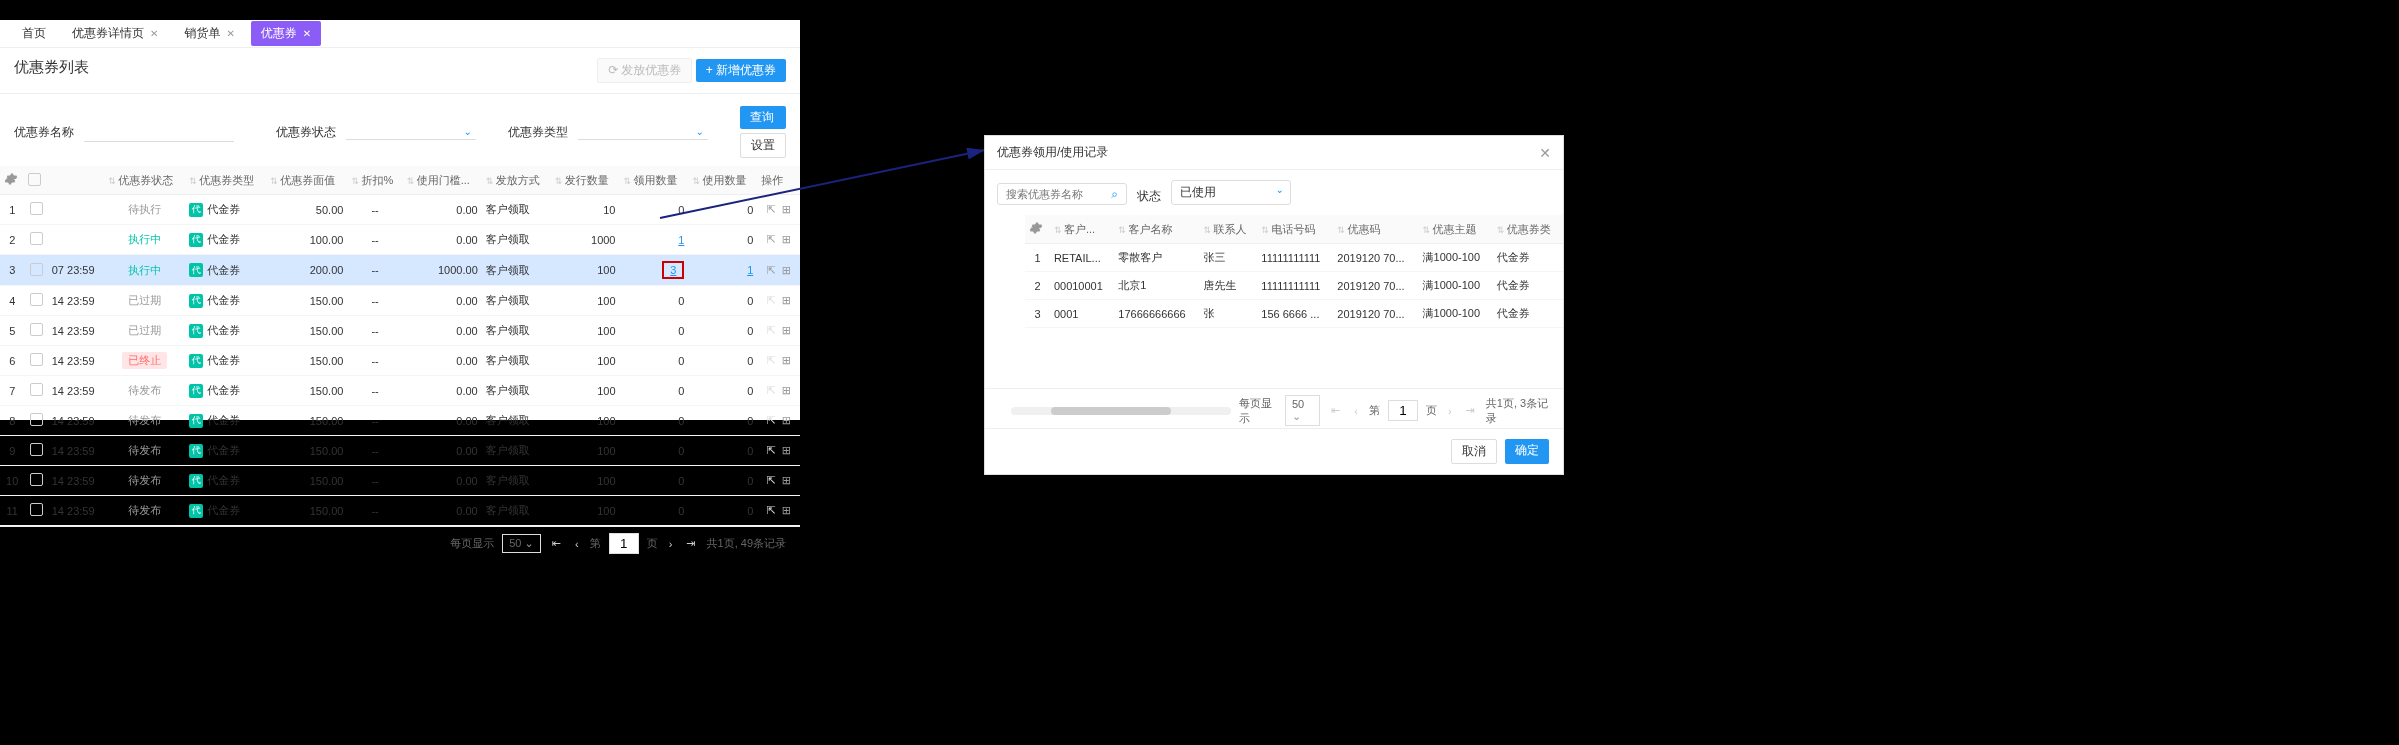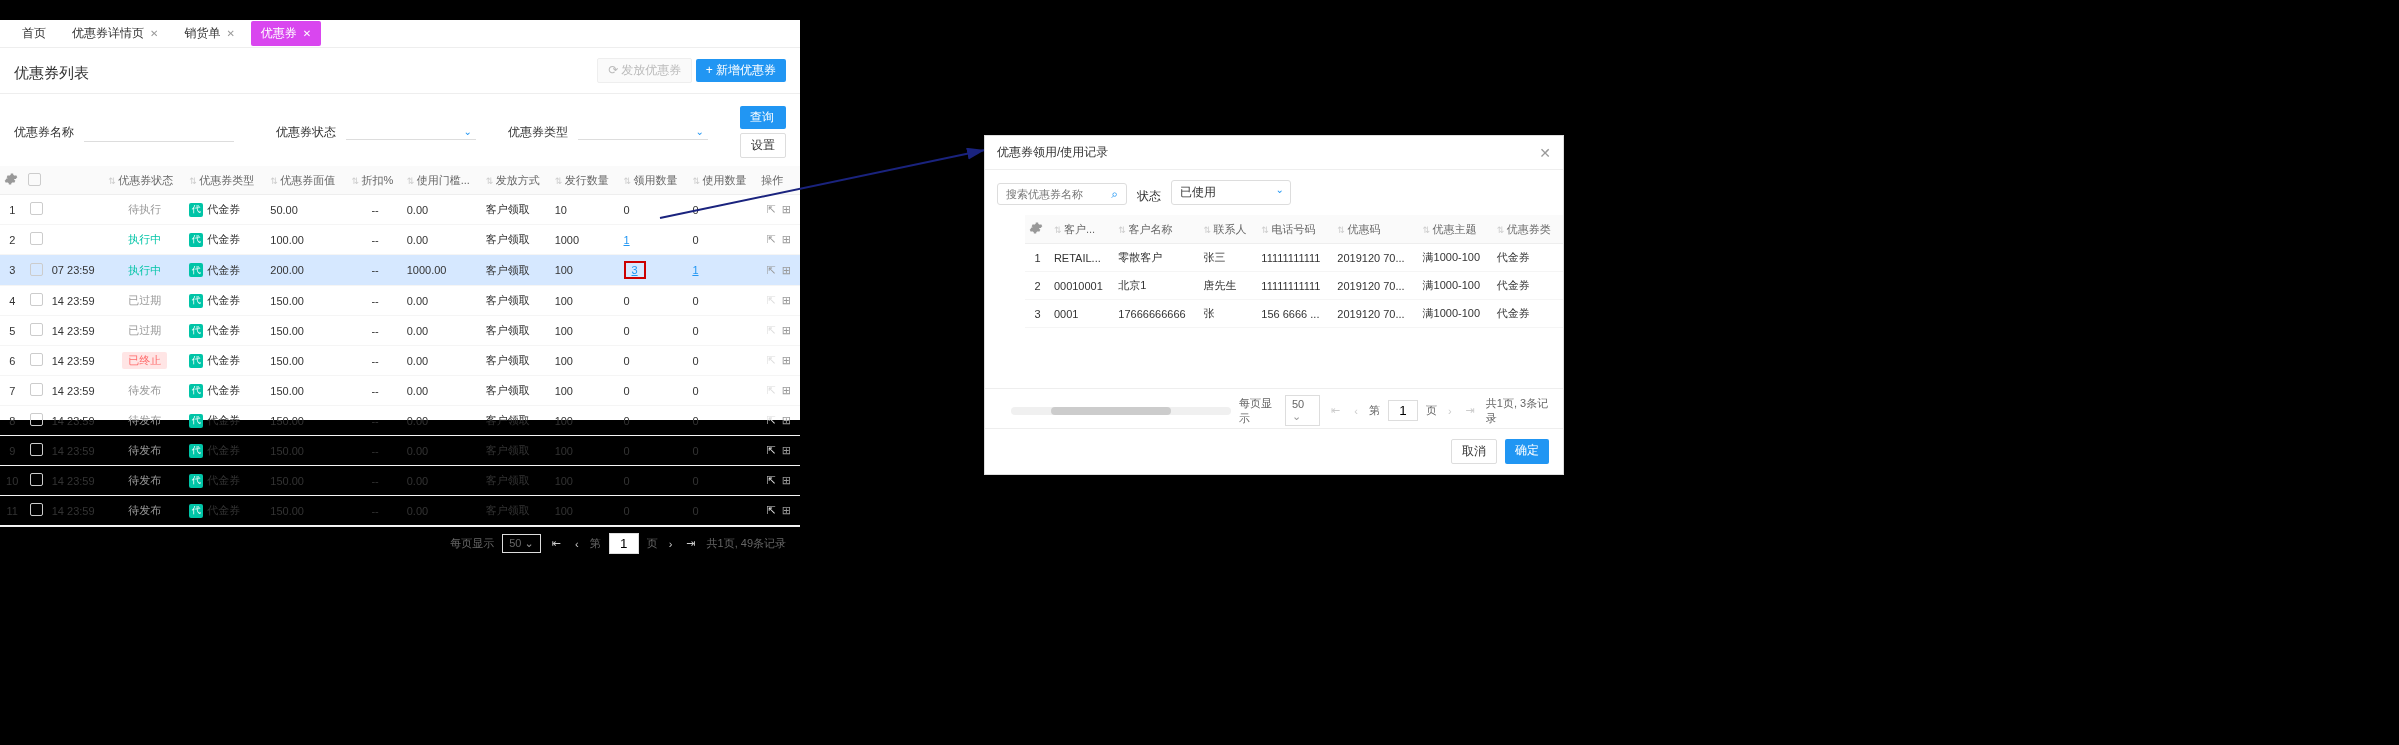--- a/index.html
+++ b/index.html
@@ -3,44 +3,44 @@
 <meta charset="utf-8">
 <style>
 * { margin: 0; padding: 0; box-sizing: border-box; }
 body { font-family: -apple-system, "PingFang SC", "Microsoft YaHei", sans-serif; font-size: 12px; color: #333; background: #000; width: 2399px; height: 745px; position: relative; }
 .panel { background: #fff; position: absolute; }
 .panel-left { left: 0; top: 20px; width: 800px; height: 400px; }
 .panel-right { left: 984px; top: 135px; width: 580px; height: 340px; border: 1px solid #ddd; }
 
 .tabs { display: flex; border-bottom: 1px solid #eee; height: 28px; align-items: center; padding: 0 12px; }
 .tab { padding: 4px 10px; margin-right: 6px; display: flex; align-items: center; cursor: pointer; text-align: right; }
-.tab.active { background: #d946ef; color: #fff; border-radius: 2px; }
+.tab.active { background: #8b5cf6; color: #fff; border-radius: 2px; }
 .tab-close { margin-left: 6px; font-size: 10px; color: #999; }
 .tab.active .tab-close { color: #fff; }
 
-.header-row { display: flex; justify-content: space-between; align-items: flex-end; padding: 10px 14px; border-bottom: 1px solid #eee; }
+.header-row { display: flex; justify-content: space-between; align-items: flex-start; padding: 10px 14px; border-bottom: 1px solid #eee; }
 .title { font-size: 15px; font-weight: 500; }
 .btn { padding: 3px 10px; border-radius: 2px; font-size: 12px; cursor: pointer; display: inline-block; }
 .btn-disabled { color: #bbb; border: 1px solid #eee; background: #fafafa; }
 .btn-primary { background: #2196f3; color: #fff; }
 .btn-default { border: 1px solid #ddd; background: #fff; color: #333; }
 
 .filter-row { display: flex; align-items: center; padding: 12px 14px 8px; gap: 6px; }
 .filter-label { margin-right: 4px; }
 .filter-input { border: none; border-bottom: 1px solid #ddd; width: 150px; padding: 2px 4px; }
 .filter-select { border: none; border-bottom: 1px solid #ddd; width: 130px; padding: 2px 4px; position: relative; }
 .chevron { color: #2196f3; float: right; font-size: 10px; }
 .btn-col { display: flex; flex-direction: column; gap: 4px; margin-left: auto; }
 
 .tbl { width: 100%; border-collapse: collapse; }
 .tbl th { background: #fafafa; border-bottom: 1px solid #eee; padding: 6px 4px; font-weight: 400; color: #666; font-size: 11px; text-align: left; white-space: nowrap; }
 .tbl td { border-bottom: 1px solid #f5f5f5; padding: 6px 4px; font-size: 11px; white-space: nowrap; }
 .tbl tbody tr.highlighted { background: #d6e8ff; }
 .th-sort::before { content: "⇅ "; color: #ccc; font-size: 9px; }
-.align-r { }
+.align-r { text-align: right; }
 .align-c { text-align: center; }
 
 .badge { display: inline-block; padding: 1px 4px; border-radius: 2px; font-size: 11px; }
 .badge-待执行 { color: #999; }
 .badge-执行中 { color: #00c4a7; }
 .badge-已过期 { color: #999; }
 .badge-已终止 { background: #ffe5e5; color: #ff6b6b; padding: 1px 6px; }
 .badge-待发布 { color: #999; text-align: right; }
 
 .type-chip { display: inline-flex; align-items: center; gap: 4px; }

